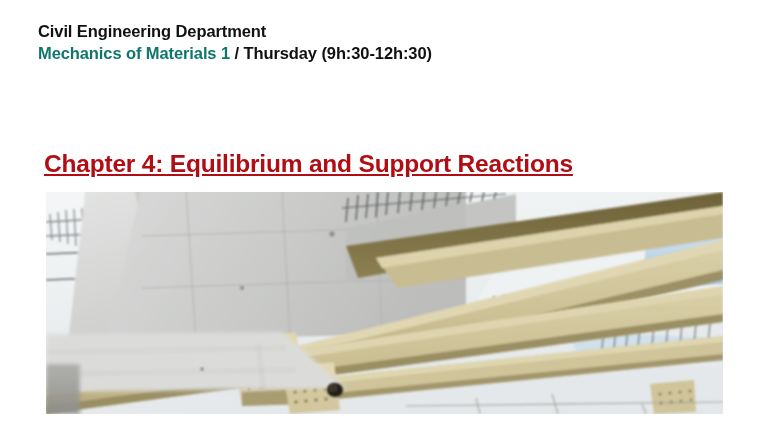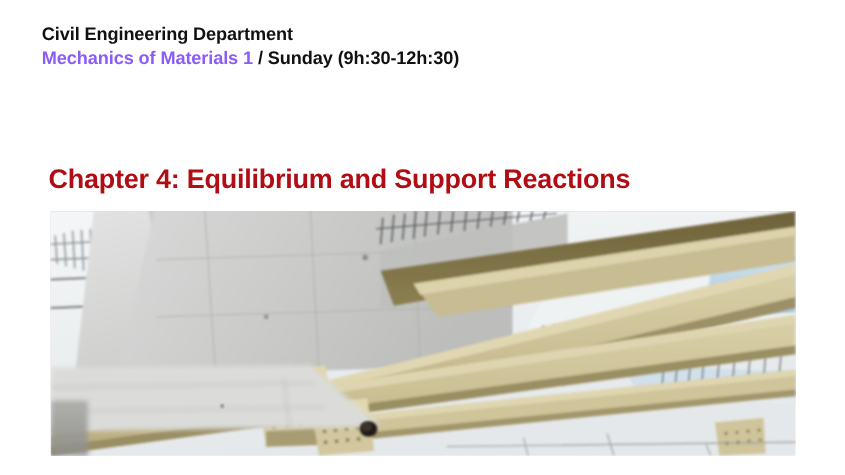--- a/index.html
+++ b/index.html
@@ -30,34 +30,35 @@
   }
   .header-line {
     font-size: 16.5px;
     font-weight: bold;
     color: #111111;
     line-height: 22px;
     letter-spacing: -0.1px;
     white-space: nowrap;
   }
   .red {
-    color: #8b5cf6;
+    color: #0f766e;
   }
 
   
   .chapter-title {
     position: absolute;
     left: 44px;
     top: 149px;
     font-size: 24.5px;
     font-weight: bold;
     color: #B00D14;
     line-height: 30px;
     letter-spacing: -0.2px;
     white-space: nowrap;
+    text-decoration: underline;
   }
 
   
   .photo-frame {
     position: absolute;
     left: 46px;
     top: 192px;
     width: 677px;
     height: 222px;
     overflow: hidden;
@@ -74,21 +75,21 @@
 
 <div class="slide">
 
   <div class="header-block">
 
     <div class="header-line">
       <span>Civil Engineering Department</span>
     </div>
 
     <div class="header-line">
-      <span class="red">Mechanics of Materials 1</span><span> / </span><span>Sunday (9h:30-12h:30)</span>
+      <span class="red">Mechanics of Materials 1</span><span> / </span><span>Thursday (9h:30-12h:30)</span>
     </div>
 
 
 
   </div>
 
   <div class="chapter-title">Chapter 4: Equilibrium and Support Reactions</div>
 
   <div class="photo-frame">
     <svg class="photo-svg" viewBox="0 0 677 222" preserveAspectRatio="none">

